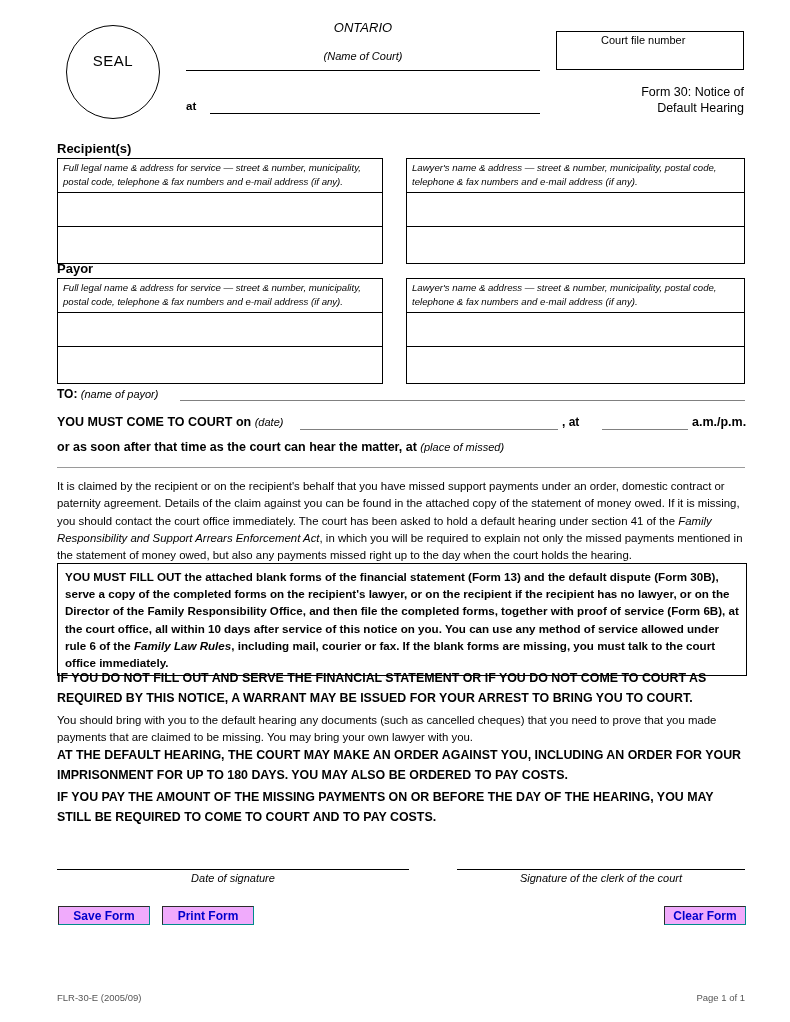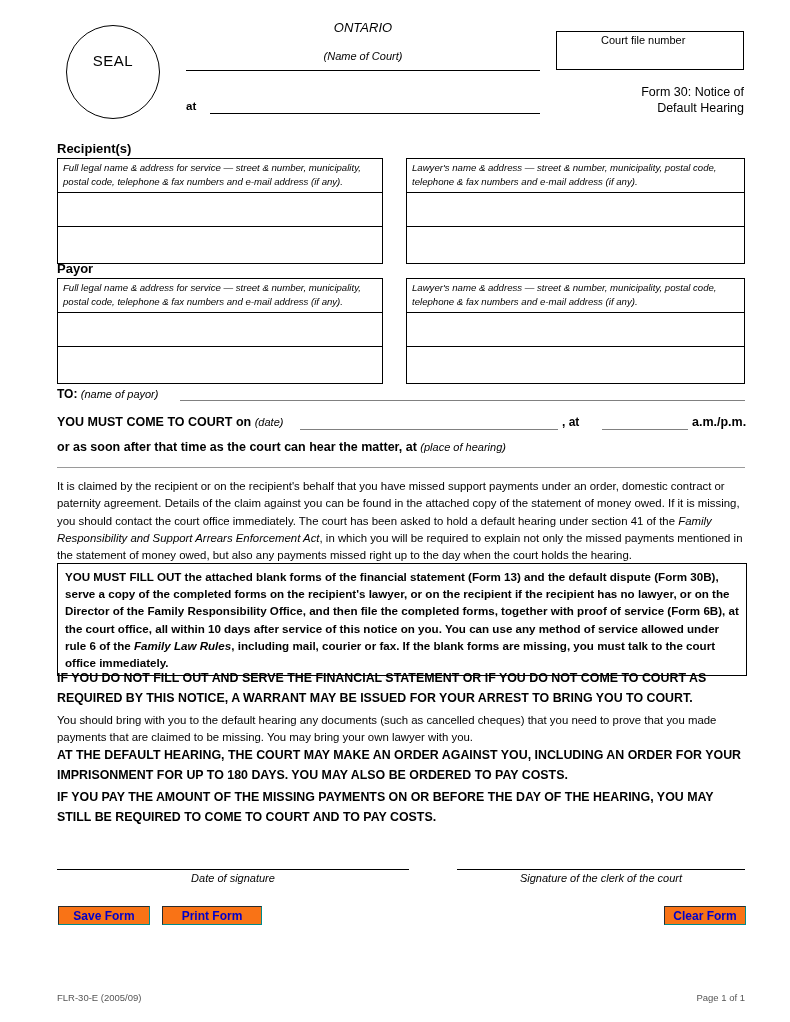--- a/index.html
+++ b/index.html
@@ -252,21 +252,21 @@
     position: absolute;
     top: 872px;
     text-align: center;
     font-style: italic;
     font-size: 11px;
   }
 
   
   .btn {
     position: absolute;
-    background: #f97316;
+    background: #f0abfc;
     border: 1.5px solid #2b2b2b;
     border-right-color: #008b8b;
     border-bottom-color: #008b8b;
     color: #0000cc;
     font-weight: bold;
     font-size: 12px;
     text-align: center;
     box-sizing: border-box;
     padding-top: 2px;
     height: 19px;
@@ -353,21 +353,21 @@
     <span>YOU MUST COME TO COURT on</span>
     <span class="must-ital">(date)</span>
   </div>
   <div class="date-line"></div>
   <div class="comma-at">, at</div>
   <div class="time-line"></div>
   <div class="ampm">a.m./p.m.</div>
 
   <div class="soon-row">
     <span>or as soon after that time as the court can hear the matter, at</span>
-    <span class="must-ital">(place of hearing)</span>
+    <span class="must-ital">(place of missed)</span>
   </div>
 
   <div class="top-rule"></div>
 
   <div class="claim-para">
     <span>It is claimed by the recipient or on the recipient's behalf that you have missed support payments under an order, domestic contract or paternity agreement. Details of the claim against you can be found in the attached copy of the statement of money owed. If it is missing, you should contact the court office immediately. The court has been asked to hold a default hearing under section 41 of the </span><i>Family Responsibility and Support Arrears Enforcement Act</i><span>, in which you will be required to explain not only the missed payments mentioned in the statement of money owed, but also any payments missed right up to the day when the court holds the hearing.</span>
   </div>
 
   <div class="must-box">
     <span>YOU MUST FILL OUT the attached blank forms of the financial statement (Form 13) and the default dispute (Form 30B), serve a copy of the completed forms on the recipient's lawyer, or on the recipient if the recipient has no lawyer, or on the Director of the Family Responsibility Office, and then file the completed forms, together with proof of service (Form 6B), at the court office, all within 10 days after service of this notice on you. You can use any method of service allowed under rule 6 of the </span><i>Family Law Rules</i><span>, including mail, courier or fax. If the blank forms are missing, you must talk to the court office immediately.</span>
@@ -378,19 +378,19 @@
   <div class="warn-caps" style="top:745px;">AT THE DEFAULT HEARING, THE COURT MAY MAKE AN ORDER AGAINST YOU, INCLUDING AN ORDER FOR YOUR IMPRISONMENT FOR UP TO 180 DAYS. YOU MAY ALSO BE ORDERED TO PAY COSTS.</div>
   <div class="warn-caps" style="top:787px;">IF YOU PAY THE AMOUNT OF THE MISSING PAYMENTS ON OR BEFORE THE DAY OF THE HEARING, YOU MAY STILL BE REQUIRED TO COME TO COURT AND TO PAY COSTS.</div>
 
   <div class="sig-line" style="left:57px; width:352px;"></div>
   <div class="sig-cap" style="left:57px; width:352px;">Date of signature</div>
 
   <div class="sig-line" style="left:457px; width:288px;"></div>
   <div class="sig-cap" style="left:457px; width:288px;">Signature of the clerk of the court</div>
 
   <div class="btn" style="left:58px; top:906px; width:92px;">Save Form</div>
-  <div class="btn" style="left:162px; top:906px; width:100px;">Print Form</div>
+  <div class="btn" style="left:162px; top:906px; width:92px;">Print Form</div>
   <div class="btn" style="left:664px; top:906px; width:82px;">Clear Form</div>
 
   <div class="footer-left">FLR-30-E (2005/09)</div>
   <div class="footer-right">Page 1 of 1</div>
 
 </div>
 
 </body></html>

